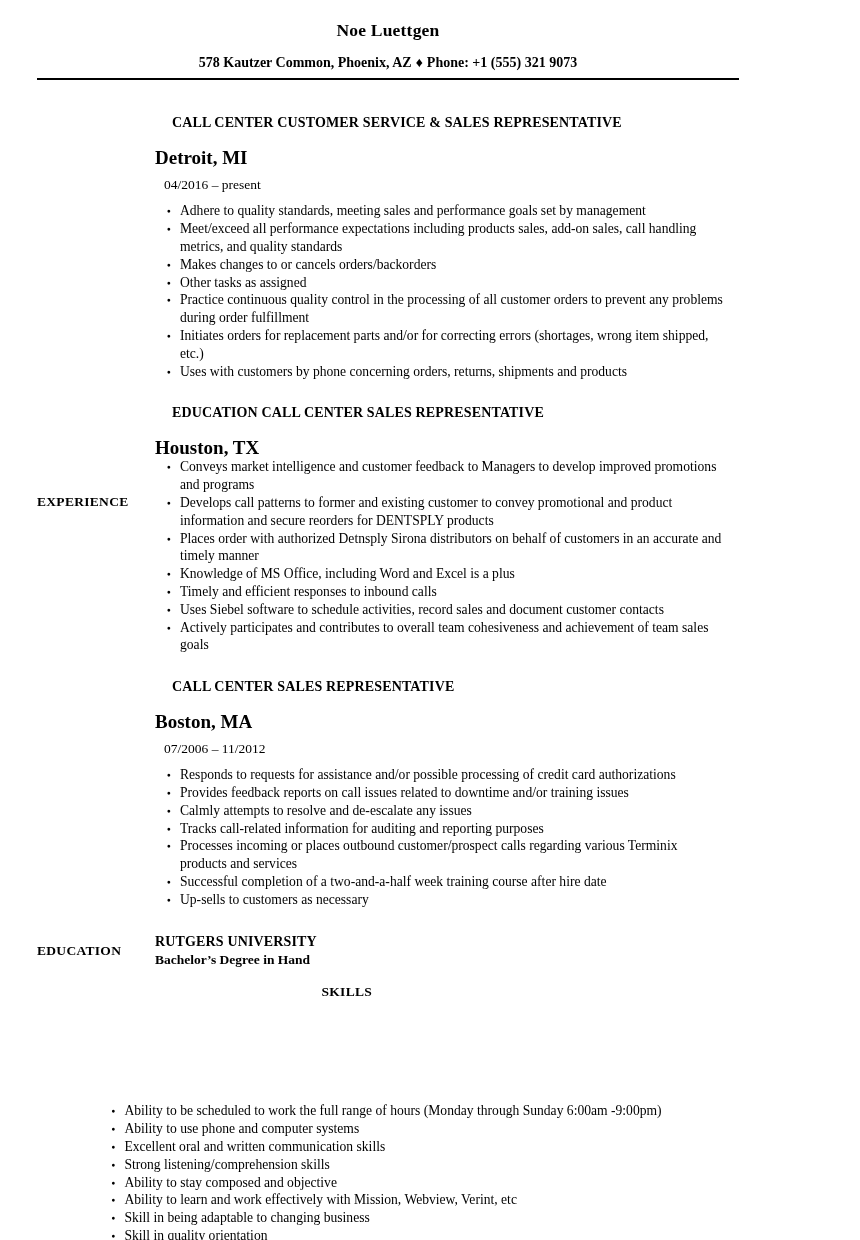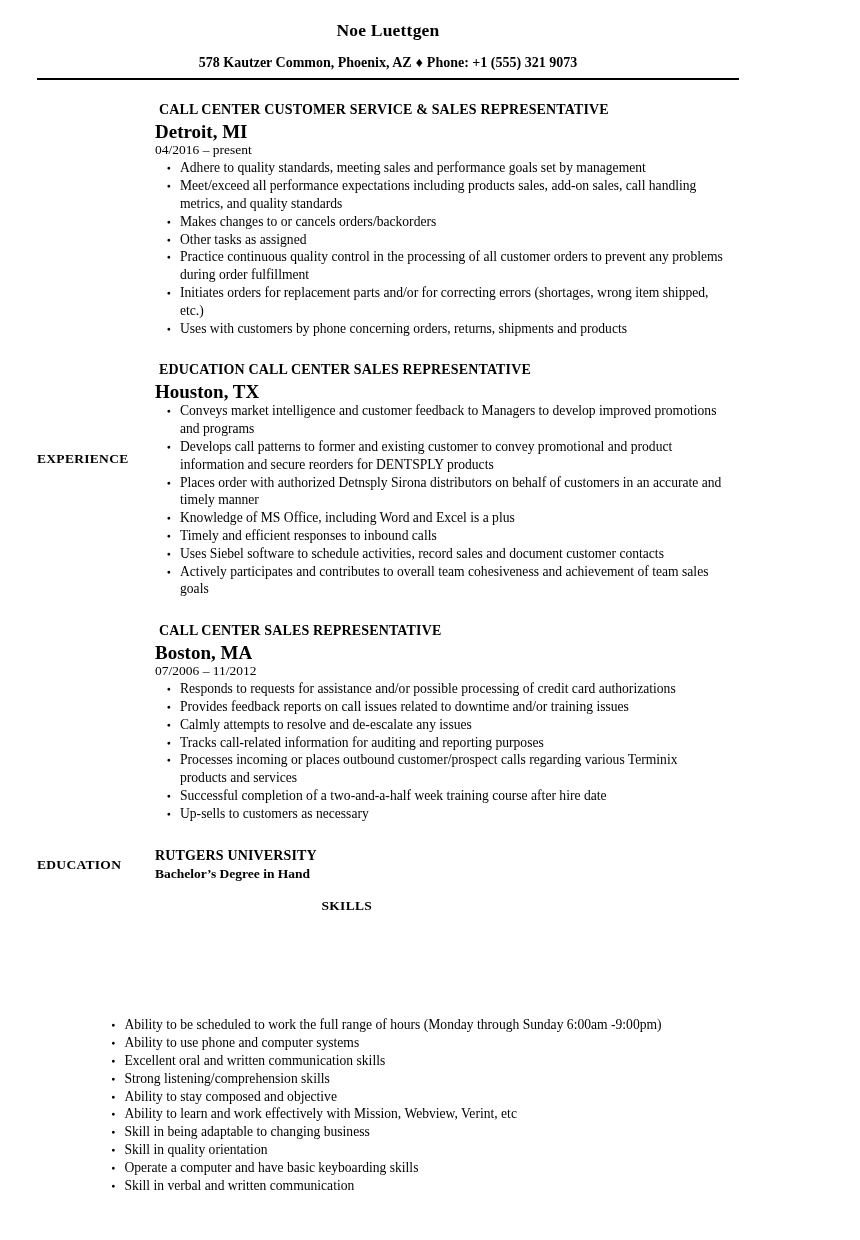--- a/index.html
+++ b/index.html
@@ -78,33 +78,33 @@
   }
 
   
   .job { margin-bottom: 0; }
   .job + .job { margin-top: 23px; }
   .job-title {
     font-size: 14px;
     font-weight: bold;
     line-height: 19px;
     letter-spacing: 0.15px;
-    margin: 4px;
+    margin: 17px;
   }
   .job-location {
     font-size: 19px;
     font-weight: bold;
     line-height: 18px;
     margin: 0;
   }
   .job-dates {
     font-size: 13.5px;
     font-weight: normal;
     line-height: 17px;
-    margin: 0;
+    margin: 9px;
   }
 
   
   ul.bullets {
     list-style: none;
     margin: 1px 0 0 0;
     padding: 0;
   }
   ul.bullets li {
     position: relative;

